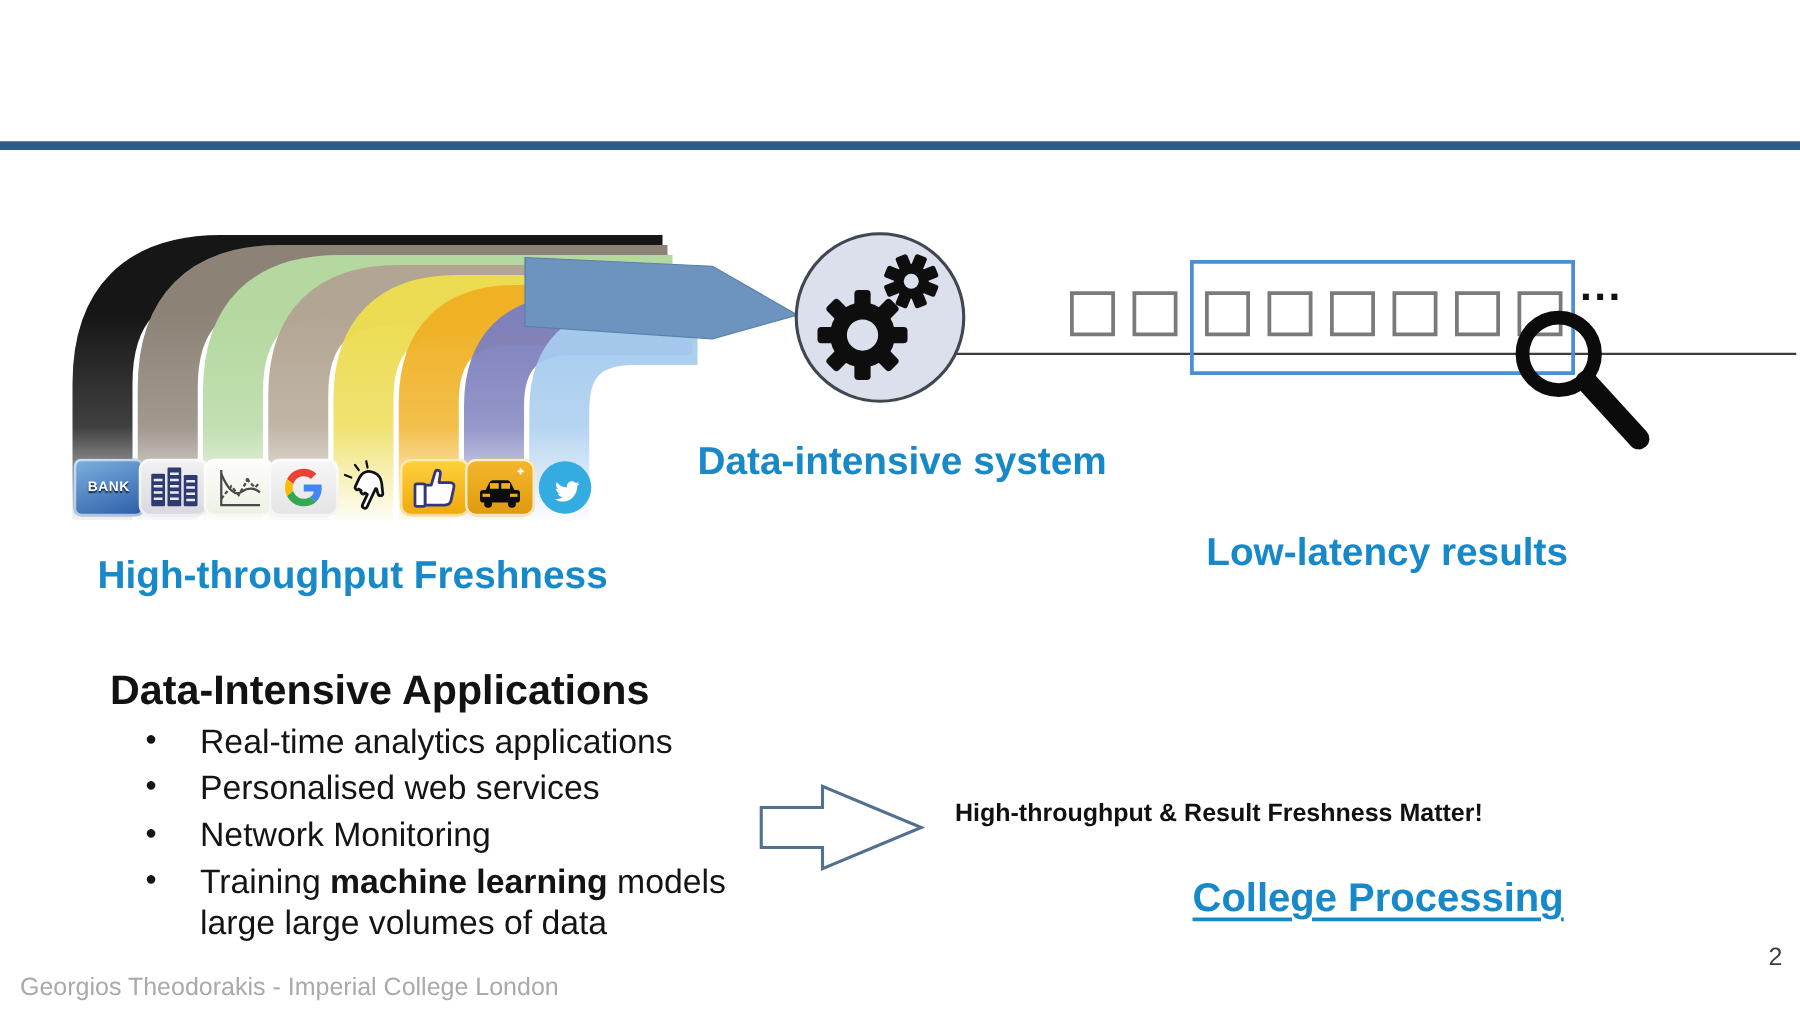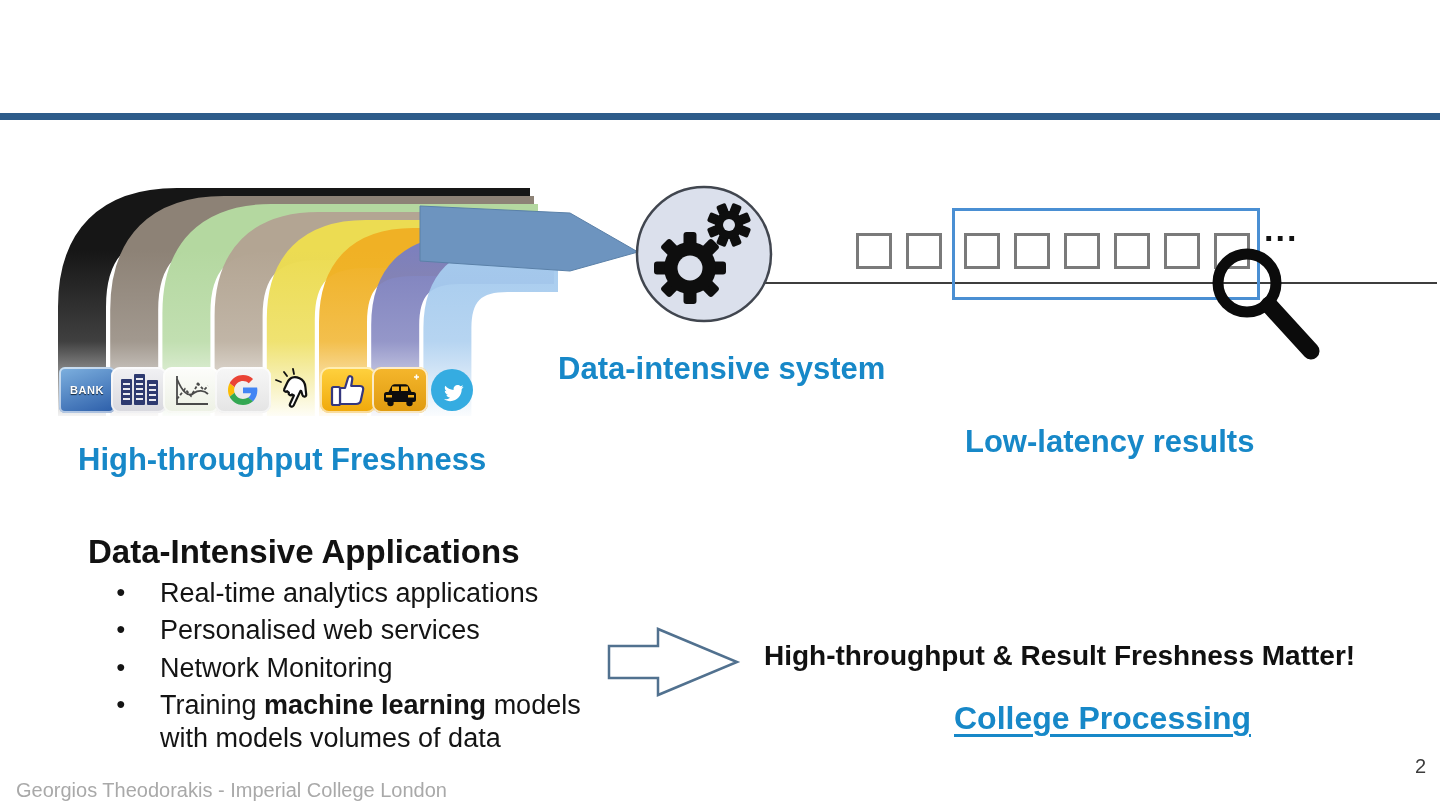--- a/index.html
+++ b/index.html
@@ -17,21 +17,21 @@
   .title{left:78px;top:34px;font-size:46px;font-weight:700;color:var(--accent);z-index:8;}
   .divider{left:0;top:113px;width:1440px;height:7px;background:var(--divider);z-index:8;}
   .blue-label{font-size:31px;font-weight:700;color:var(--accent);z-index:8;white-space:nowrap;}
   .sys-label{left:558px;top:351px;}
   .left-label{left:78px;top:442px;}
   .right-label{left:965px;top:424px;}
   .heading{left:88px;top:533px;font-size:33px;font-weight:700;color:#121212;z-index:8;white-space:nowrap;}
   .bullets{left:112px;top:576px;width:516px;margin:1px;padding:0;list-style:none;z-index:8;}
   .bullets li{position:relative;padding-left:47px;font-size:27px;color:#141414;line-height:1.2;margin-bottom:5px;}
   .bullets li::before{content:"●";position:absolute;left:3px;top:5px;font-size:16px;color:#141414;}
-  .callout{left:764px;top:640px;font-size:28px;font-weight:700;color:#111;z-index:8;white-space:nowrap;}
+  .callout{left:764px;top:640px;font-size:20px;font-weight:700;color:#111;z-index:8;white-space:nowrap;}
   .conclusion{left:930px;top:700px;width:345px;text-align:center;font-size:32px;font-weight:700;
     color:var(--accent);text-decoration:underline;text-decoration-thickness:3px;text-underline-offset:5px;z-index:8;}
   .footer{left:16px;top:779px;font-size:20px;color:#a9a9a9;z-index:8;white-space:nowrap;}
   .pageno{right:14px;top:755px;font-size:20px;color:#3d3d3d;z-index:8;}
   .window{left:952px;top:208px;width:308px;height:92px;border:3px solid var(--window-border);box-sizing:border-box;background:transparent;z-index:4;}
   .tuple-row{display:flex;gap:14px;z-index:5;}
   .row-outside{left:856px;top:233px;}
   .row-window{left:964px;top:233px;}
   .tuple{width:36px;height:36px;border:3px solid var(--tuple-border);background:#fff;box-sizing:border-box;}
   .ellipsis{left:1264px;top:210px;font-size:34px;font-weight:700;color:#111;z-index:5;letter-spacing:2px;}
@@ -257,21 +257,21 @@
   <div class="abs divider"></div>
   <div class="abs blue-label sys-label">Data-intensive system</div>
   <div class="abs blue-label left-label">High-throughput Freshness</div>
   <div class="abs blue-label right-label">Low-latency results</div>
 
   <div class="abs heading">Data-Intensive Applications</div>
   <ul class="abs bullets">
     <li>Real-time analytics applications</li>
     <li>Personalised web services</li>
     <li>Network Monitoring</li>
-    <li><span>Training </span><b>machine learning</b><span> models</span><br><span>with models volumes of data</span></li>
+    <li><span>Training </span><b>machine learning</b><span> models</span><br><span>large large volumes of data</span></li>
   </ul>
 
   <div class="abs callout">High-throughput &amp; Result Freshness Matter!</div>
   <div class="abs conclusion">College Processing</div>
 
   <div class="abs footer">Georgios Theodorakis - Imperial College London</div>
   <div class="abs pageno">2</div>
 </div>
 
 </body></html>

